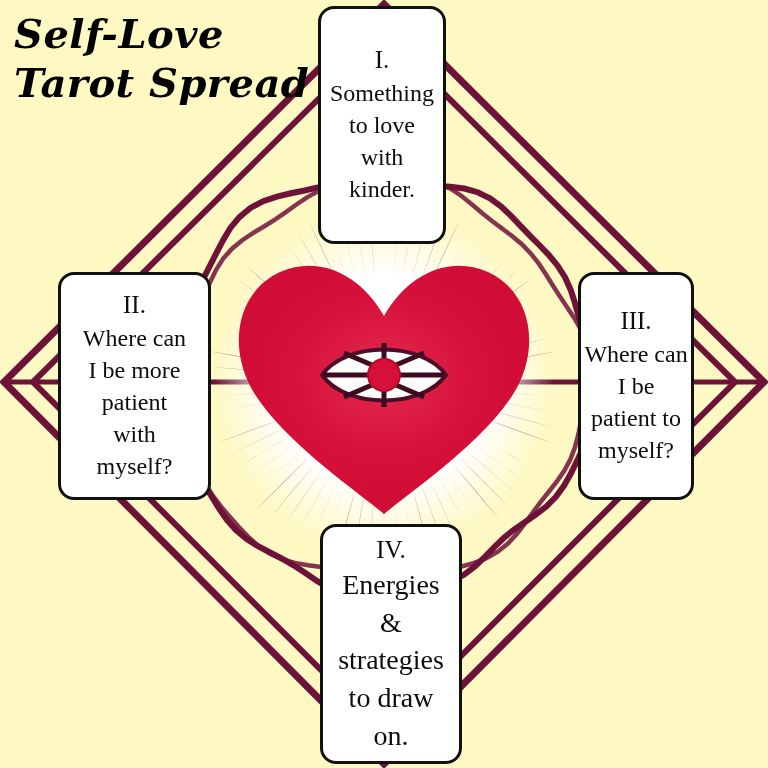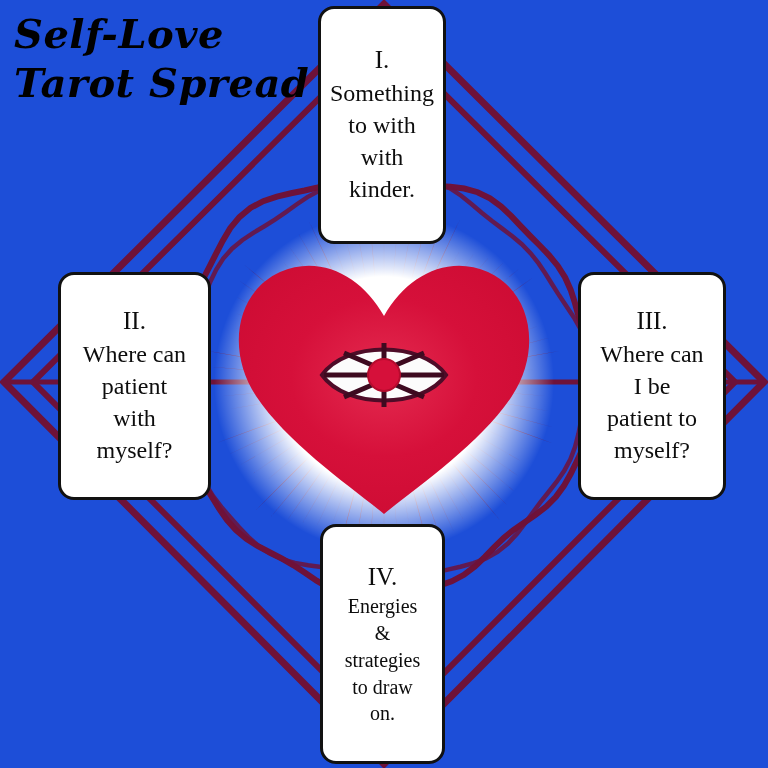--- a/index.html
+++ b/index.html
@@ -4,21 +4,21 @@
 <title>Self-Love Tarot Spread</title>
 <style>
   html,body{margin:0;padding:0;background:#ffffff;}
   body{
     width:768px;height:768px;
     font-family:"Liberation Serif","DejaVu Serif",serif;
     color:#111;
     overflow:hidden;
     position:relative;
   }
-  #stage{position:relative;width:768px;height:768px;background:#1d4ed8;overflow:hidden;}
+  #stage{position:relative;width:768px;height:768px;background:#fef9c3;overflow:hidden;}
 
   
   #geometry{position:absolute;left:0;top:0;width:768px;height:768px;}
 
   
   .title{
     position:absolute;
     left:14px;top:10px;
     font-family:"DejaVu Serif","Liberation Serif",serif;
     font-style:italic;
@@ -50,27 +50,27 @@
     display:block;
     font-family:"Liberation Serif","DejaVu Serif",serif;
     color:#0d0d0d;
     white-space:nowrap;
   }
   .card .numeral{font-size:25px;line-height:1.30;}
   .card .body-line{font-size:25px;line-height:1.34;}
 
   #card-1{left:318px;top:6px;width:128px;height:238px;}
   #card-2{left:58px;top:272px;width:153px;height:228px;}
-  #card-3{left:578px;top:272px;width:148px;height:228px;}
-  #card-4{left:320px;top:524px;width:125px;height:240px;}
+  #card-3{left:578px;top:272px;width:116px;height:228px;}
+  #card-4{left:320px;top:524px;width:142px;height:240px;}
 
   #card-1 .body-line{font-size:24px;}
   #card-2 .body-line{font-size:24px;}
   #card-3 .body-line{font-size:24px;}
-  #card-4 .body-line{font-size:20px;}
+  #card-4 .body-line{font-size:28px;}
 </style>
 </head>
 <body>
 
 <div id="stage">
 
   <svg id="geometry" viewBox="0 0 768 768" xmlns="http://www.w3.org/2000/svg" aria-hidden="true">
     <defs>
       <radialGradient id="glow" cx="50%" cy="50%" r="50%">
         <stop offset="0%" stop-color="#ffffff" stop-opacity="1"></stop>
@@ -204,28 +204,29 @@
       <circle cx="0" cy="0" r="16" fill="#D6103A" stroke="#B50C2E" stroke-width="2"></circle>
     </g>
   </svg>
 
   <div class="title">Self-Love
 Tarot Spread</div>
 
   <div class="card" id="card-1">
     <span class="line numeral">I.</span>
     <span class="line body-line">Something</span>
-    <span class="line body-line">to with</span>
+    <span class="line body-line">to love</span>
     <span class="line body-line">with</span>
     <span class="line body-line">kinder.</span>
   </div>
 
   <div class="card" id="card-2">
     <span class="line numeral">II.</span>
     <span class="line body-line">Where can</span>
+    <span class="line body-line">I be more</span>
     <span class="line body-line">patient</span>
     <span class="line body-line">with</span>
     <span class="line body-line">myself?</span>
   </div>
 
   <div class="card" id="card-3">
     <span class="line numeral">III.</span>
     <span class="line body-line">Where can</span>
     <span class="line body-line">I be</span>
     <span class="line body-line">patient to</span>

